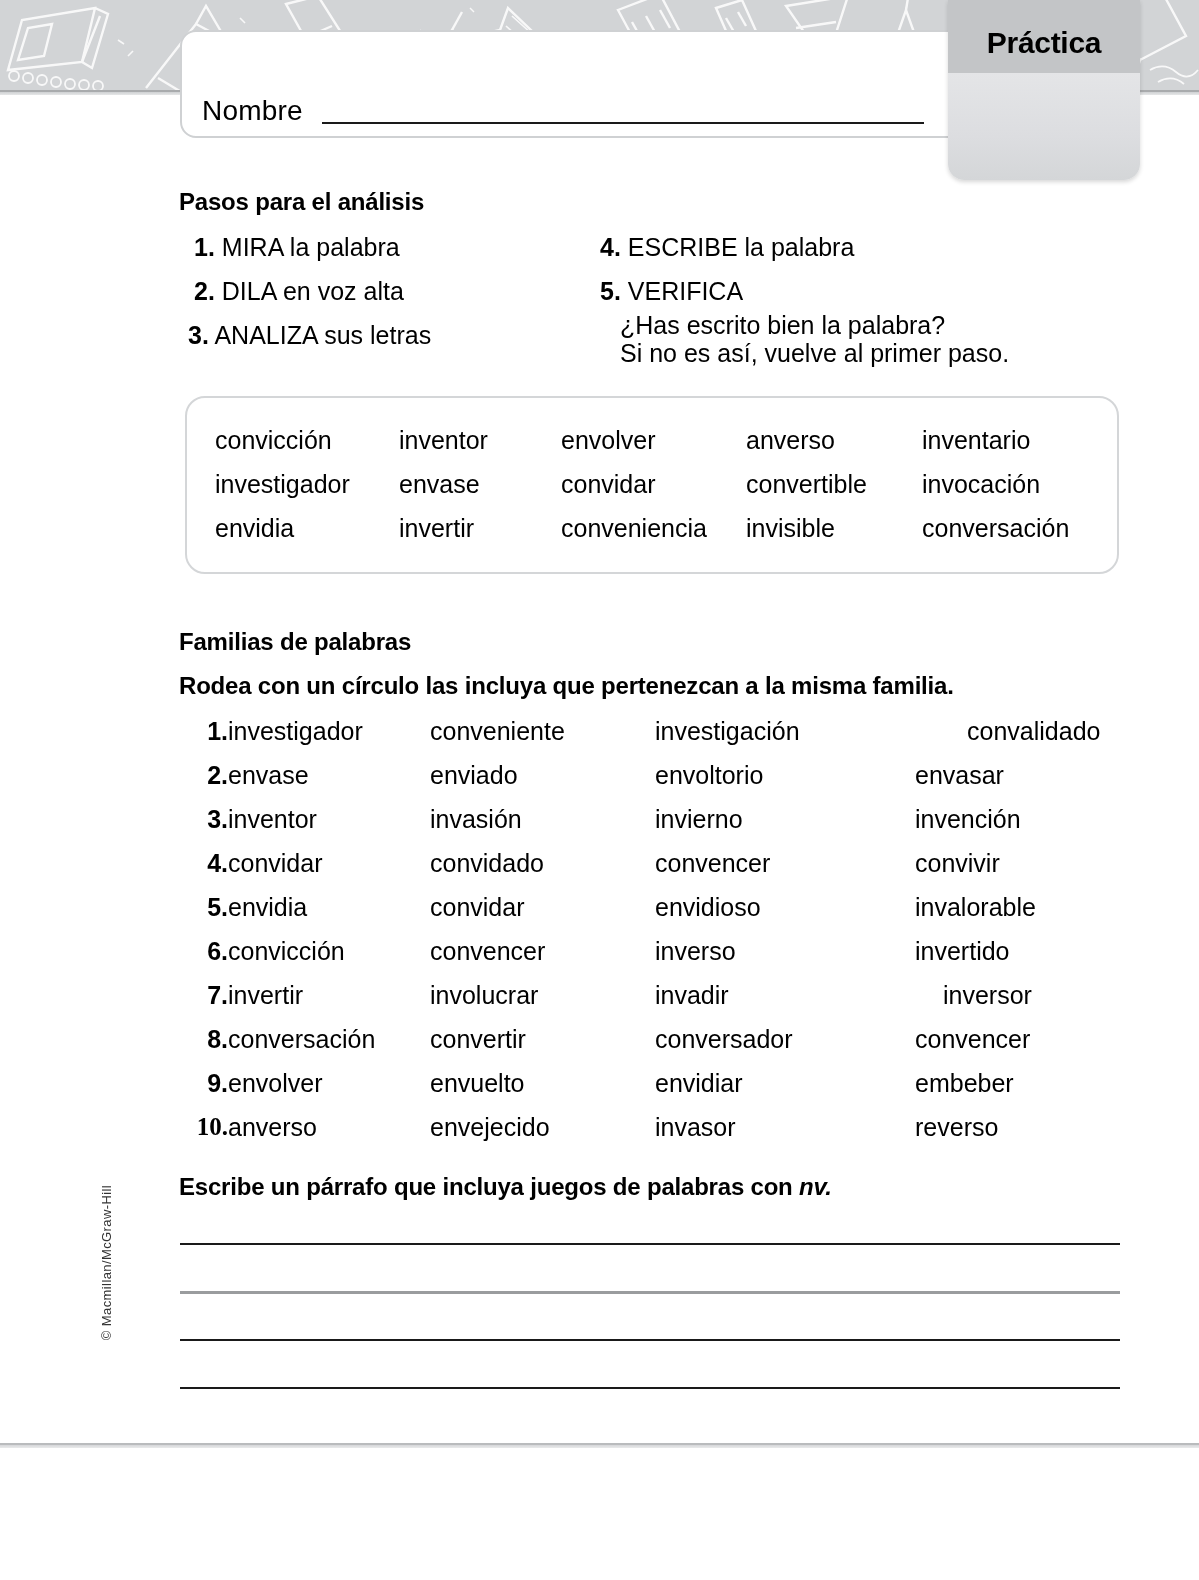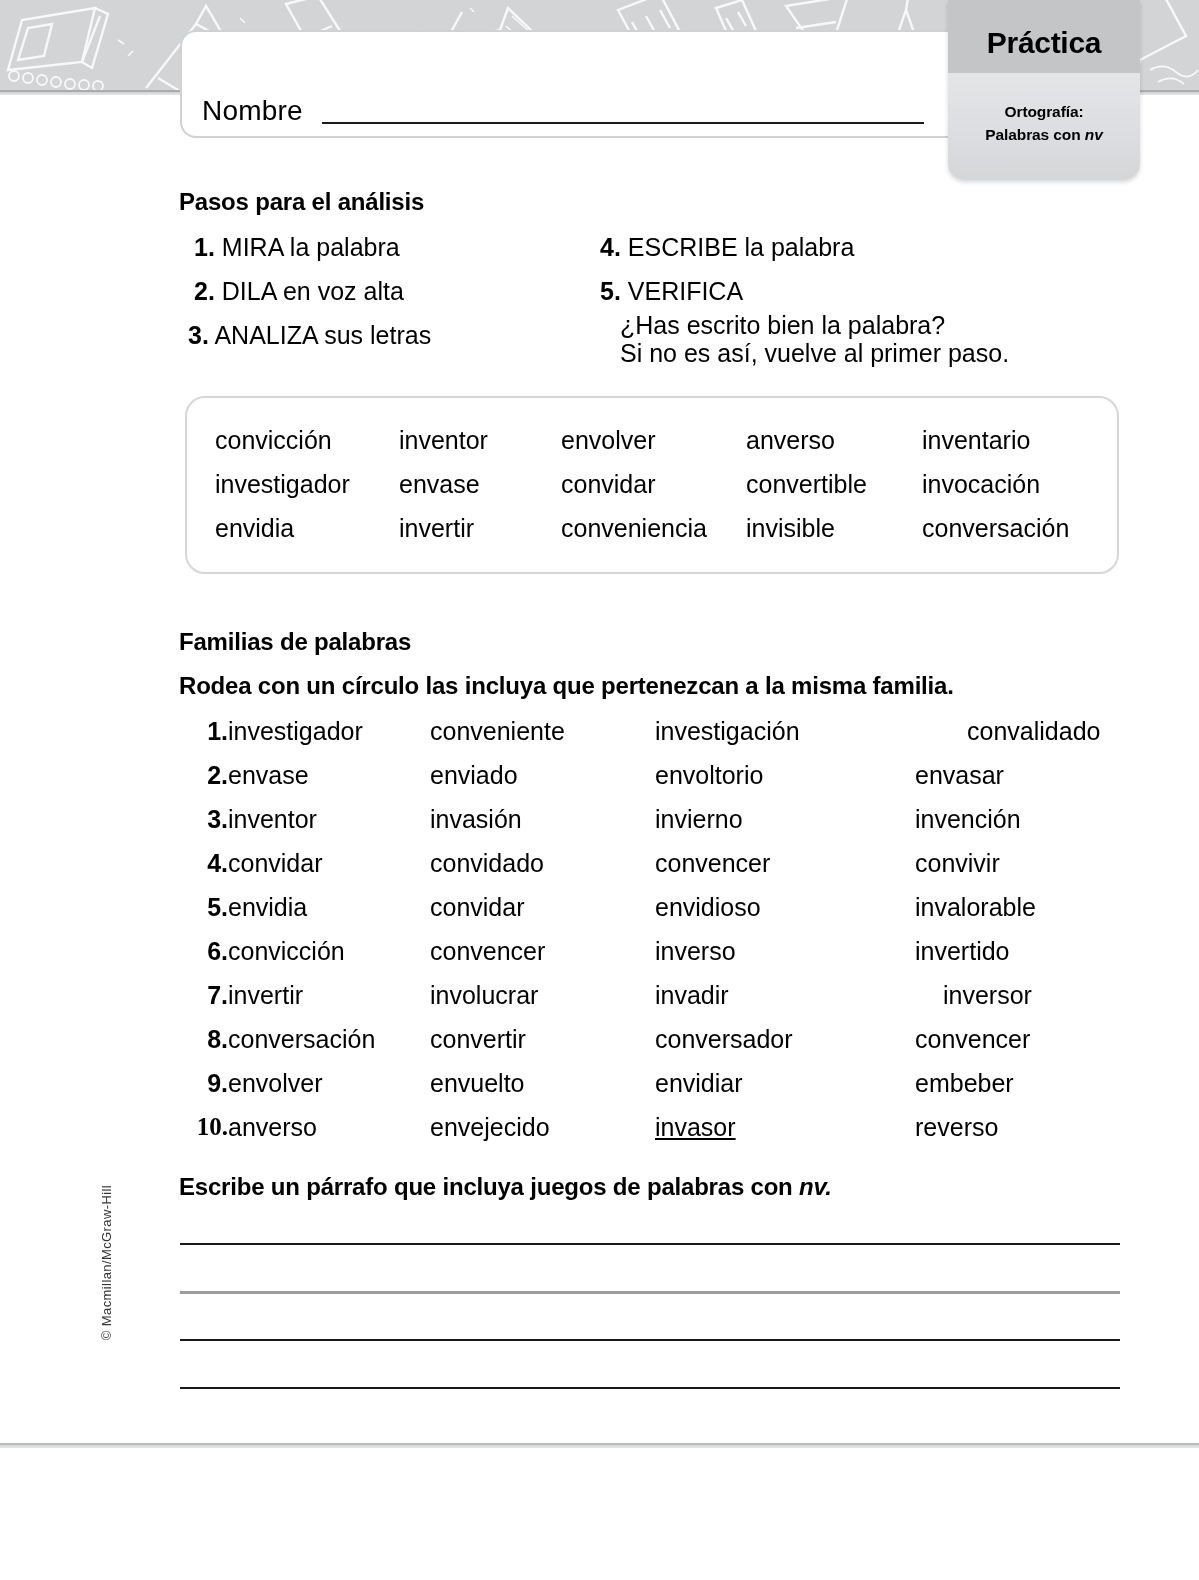--- a/index.html
+++ b/index.html
@@ -290,24 +290,20 @@
 </div>
 
 <div id="name-plate"></div>
 <div id="name-label">Nombre</div>
 <div id="name-rule"></div>
 
 <div id="practice-tab">
   <div id="practice-tab-top"></div>
   <div id="practice-tab-bottom"></div>
   <div id="practice-title">Práctica</div>
-  <div id="practice-sub">
-    <span>Ortografía:</span><br>
-    <span>Palabras con </span><em>nv</em>
-  </div>
 </div>
 
 <div class="bold-head" id="steps-head">Pasos para el análisis</div>
 
 <div class="step" id="step-1"><b>1.</b><span> MIRA la palabra</span></div>
 <div class="step" id="step-2"><b>2.</b><span> DILA en voz alta</span></div>
 <div class="step" id="step-3"><b>3.</b><span> ANALIZA sus letras</span></div>
 <div class="step" id="step-4"><b>4.</b><span> ESCRIBE la palabra</span></div>
 <div class="step" id="step-5"><b>5.</b><span> VERIFICA</span></div>
 <div class="step" id="step-5-a">¿Has escrito bien la palabra?</div>
@@ -376,21 +372,21 @@
     <div class="fam-word" style="left: 655px; top: 1024px;">conversador</div>
     <div class="fam-word" style="left: 915px; top: 1024px;">convencer</div>
     <div class="fam-num" style="top: 1068px;">9.</div>
     <div class="fam-word" style="left: 228px; top: 1068px;">envolver</div>
     <div class="fam-word" style="left: 430px; top: 1068px;">envuelto</div>
     <div class="fam-word" style="left: 655px; top: 1068px;">envidiar</div>
     <div class="fam-word" style="left: 915px; top: 1068px;">embeber</div>
     <div class="fam-num" style="top: 1112px; font-family: Liberation Serif, serif;">10.</div>
     <div class="fam-word" style="left: 228px; top: 1112px;">anverso</div>
     <div class="fam-word" style="left: 430px; top: 1112px;">envejecido</div>
-    <div class="fam-word" style="left: 655px; top: 1112px; text-decoration: underline;">invasor</div>
+    <div class="fam-word" style="left: 655px; top: 1112px;">invasor</div>
     <div class="fam-word" style="left: 915px; top: 1112px;">reverso</div>
   </div>
 
 <div class="bold-head" id="para-prompt">
   <span>Escribe un párrafo que incluya juegos de palabras con </span><em>nv.</em>
 </div>
 <div id="write-lines">
     <div class="write-line dark" style="top: 1243px;"></div>
     <div class="write-line light" style="top: 1291px;"></div>
     <div class="write-line dark" style="top: 1339px;"></div>

